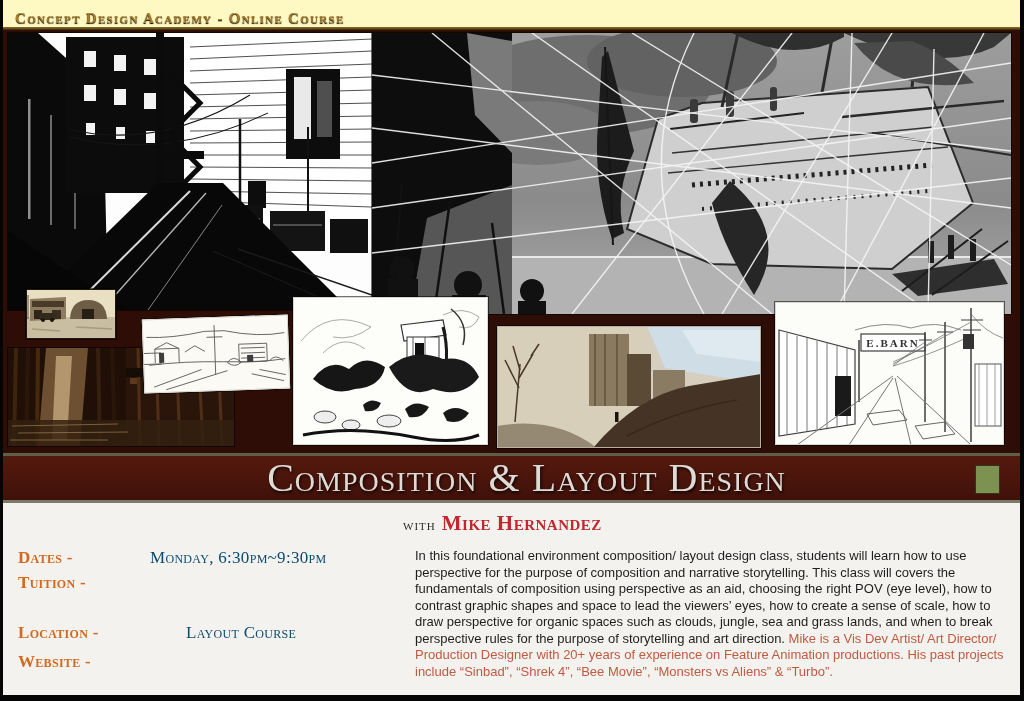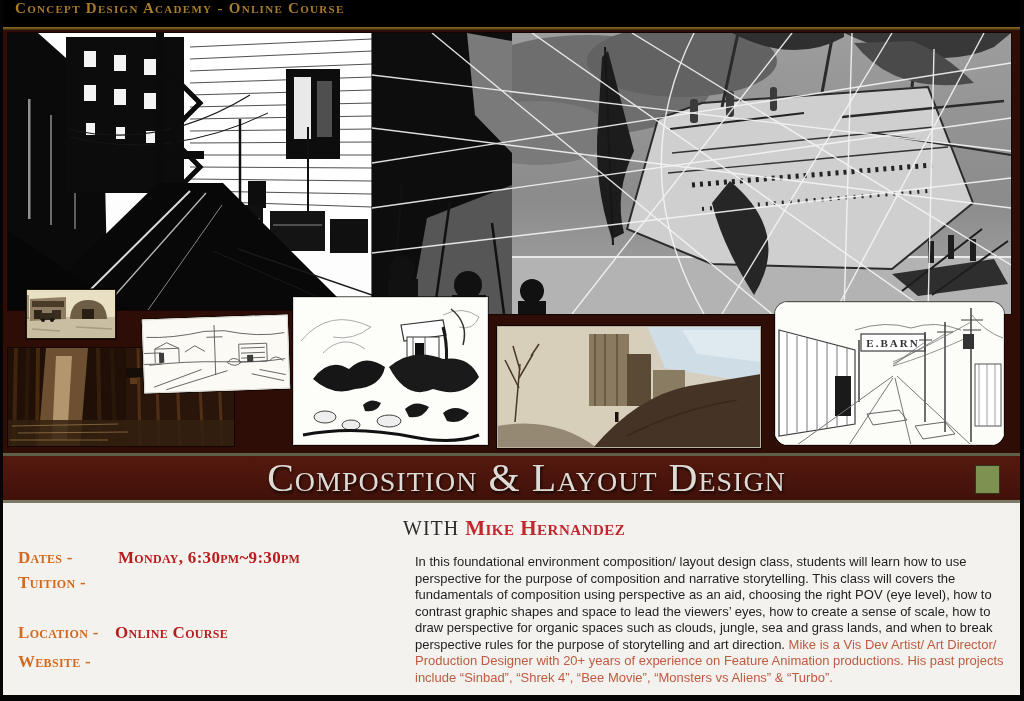--- a/index.html
+++ b/index.html
@@ -4,40 +4,40 @@
 <style>
   html,body{margin:0;padding:0;background:#555;}
   .flyer{
     position:relative;width:1024px;height:701px;margin:0 auto;
     box-sizing:border-box;border-left:3px solid #050505;border-right:4px solid #050505;
     background:#f3f2ef;overflow:hidden;
     font-family:"Liberation Serif", serif;
   }
   
   .topbar{
-    height:27px;background:#000000;display:flex;align-items:flex-start;
+    height:27px;background:#fef9c3;display:flex;align-items:flex-end;
     padding-left:12px;box-sizing:border-box;
   }
   .topbar-title{
     font-variant:small-caps;font-weight:bold;font-size:15px;letter-spacing:1.3px;
     color:#a87c28;text-shadow:0 1px 1px #000;
   }
   .gold-line{height:3px;background:linear-gradient(#93702a,#3a2a0c);}
   
   .collage{position:relative;height:423px;background:#2e0d07;overflow:hidden;}
   .art{position:absolute;overflow:hidden;box-shadow:0 0 0 1px rgba(0,0,0,.55);}
   .art svg{display:block;width:100%;height:100%;}
   .art-alley{left:5px;top:3px;width:364px;height:277px;}
   .art-ship{left:369px;top:3px;width:639px;height:281px;}
   .art-photo{left:23px;top:259px;width:90px;height:50px;}
   .art-interior{left:5px;top:318px;width:226px;height:98px;}
   .art-village{left:140px;top:287px;width:146px;height:74px;transform:rotate(-2deg);background:#fcfbf7;}
   .art-jungle{left:290px;top:267px;width:195px;height:148px;background:#fdfdfb;}
   .art-canyon{left:494px;top:296px;width:264px;height:122px;}
-  .art-street{left:772px;top:272px;width:229px;height:143px;background:#fcfcfa;border-radius:13px;}
+  .art-street{left:772px;top:272px;width:229px;height:143px;background:#fcfcfa;}
   
   .banner{
     position:relative;height:50px;box-sizing:border-box;
     border-top:3px solid #5f5e46;border-bottom:3px solid #7b7a66;
     background:linear-gradient(#55190e,#401109);
     display:flex;align-items:center;justify-content:center;
   }
   .banner-title{
     margin:8px;font-variant:small-caps;font-weight:normal;font-size:40px;line-height:40px;
     letter-spacing:1px;color:#dedad5;text-shadow:1px 2px 3px rgba(0,0,0,.8);
@@ -46,33 +46,33 @@
   .green-square{
     position:absolute;right:21px;top:10px;width:23px;height:27px;
     background:#7d9150;box-shadow:0 0 0 1px #33331f;
   }
   
   .content{position:relative;height:192px;background:#f3f2ef;}
   .details{position:absolute;left:15px;top:0;width:380px;}
   .detail-row{position:absolute;left:0;display:flex;align-items:flex-end;}
   .detail-row.r0{top:45px;}
   .detail-row.r1{top:70px;}
-  .detail-row.r2{top:120px;}
+  .detail-row.r2{top:120px;gap:39px;}
   .detail-row.r3{top:149px;}
   .detail-label{
     width:97px;font-variant:small-caps;font-weight:bold;font-size:17px;
     color:#d2691e;letter-spacing:.3px;
   }
   .detail-value{
-    font-variant:small-caps;font-weight:bold;font-size:17px;color:#b91c1c;
-    letter-spacing:.3px;white-space:nowrap;text-decoration:none;
+    font-variant:small-caps;font-weight:normal;font-size:17px;color:#0c4a6e;
+    letter-spacing:.3px;white-space:nowrap;text-decoration:none;margin-left:32px;
   }
   .right-col{position:absolute;left:400px;top:6px;width:612px;}
   .instructor-line{margin:0 0 4px 0;font-weight:normal;}
-  .instructor-prefix{font-variant:small-caps;font-size:29px;color:#2b2b2b;letter-spacing:1px;}
+  .instructor-prefix{font-variant:small-caps;font-size:16px;color:#2b2b2b;letter-spacing:1px;}
   .instructor-name{font-variant:small-caps;font-size:21px;font-weight:bold;color:#c1272d;letter-spacing:.5px;}
   .course-desc{
     margin:12px;width:606px;font-family:"Liberation Sans", sans-serif;
     font-size:13px;line-height:16.5px;color:#1e1e1e;
   }
   .desc-highlight{color:#c05a41;}
   .bottom-strip{height:6px;background:#050505;}
 </style>
 </head>
 <body>
@@ -449,21 +449,21 @@
     <div class="details">
       <div class="detail-row r0">
         <span class="detail-label">Dates -</span>
         <span class="detail-value" style="padding-left:3px">Monday, 6:30pm~9:30pm</span>
       </div>
       <div class="detail-row r1">
         <span class="detail-label">Tuition -</span>
       </div>
       <div class="detail-row r2">
         <span class="detail-label">Location -</span>
-        <span class="detail-value">Online Course</span>
+        <span class="detail-value">Layout Course</span>
       </div>
       <div class="detail-row r3">
         <span class="detail-label">Website -</span>
       </div>
     </div>
 
     <div class="right-col">
       <h2 class="instructor-line">
         <span class="instructor-prefix">with</span>
         <span class="instructor-name">Mike Hernandez</span>

